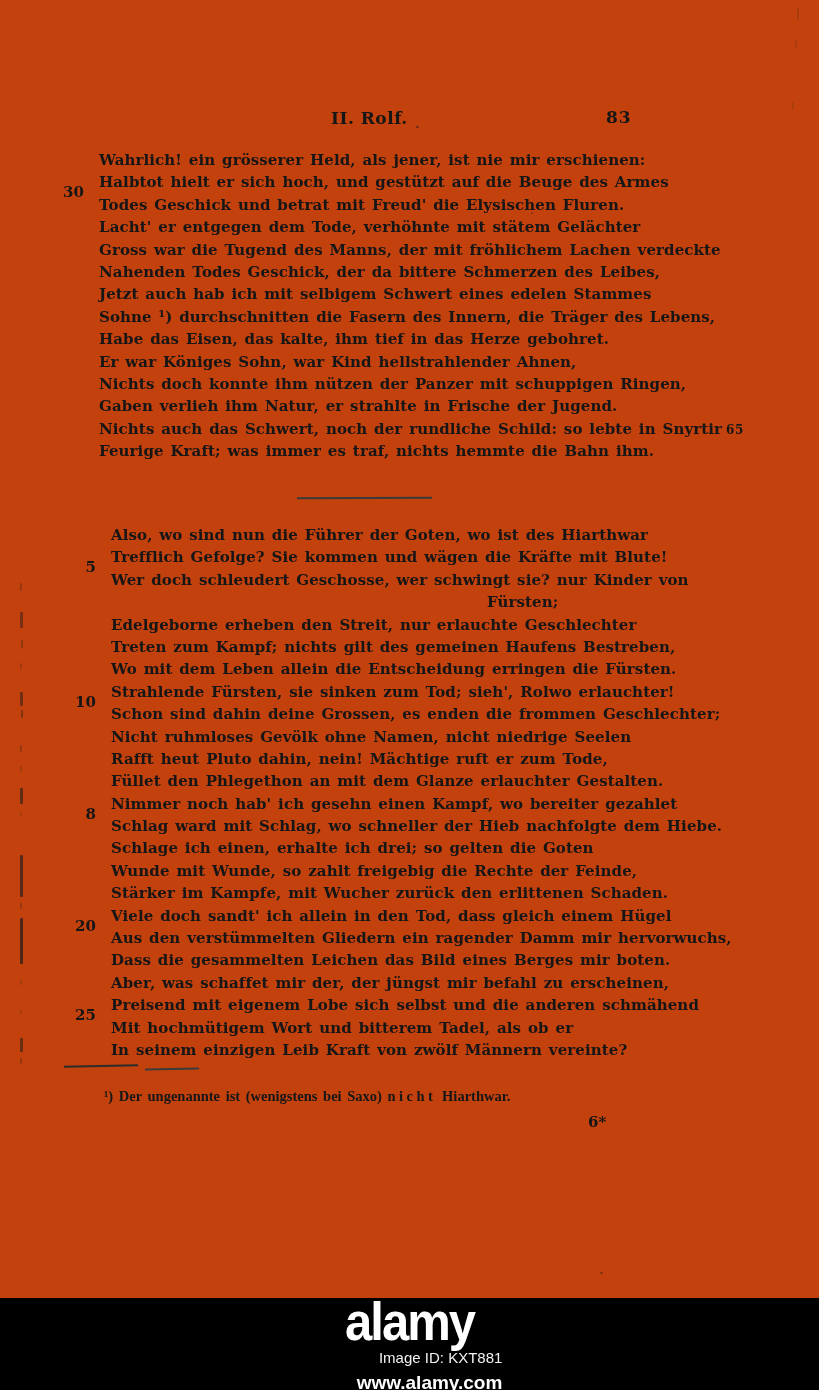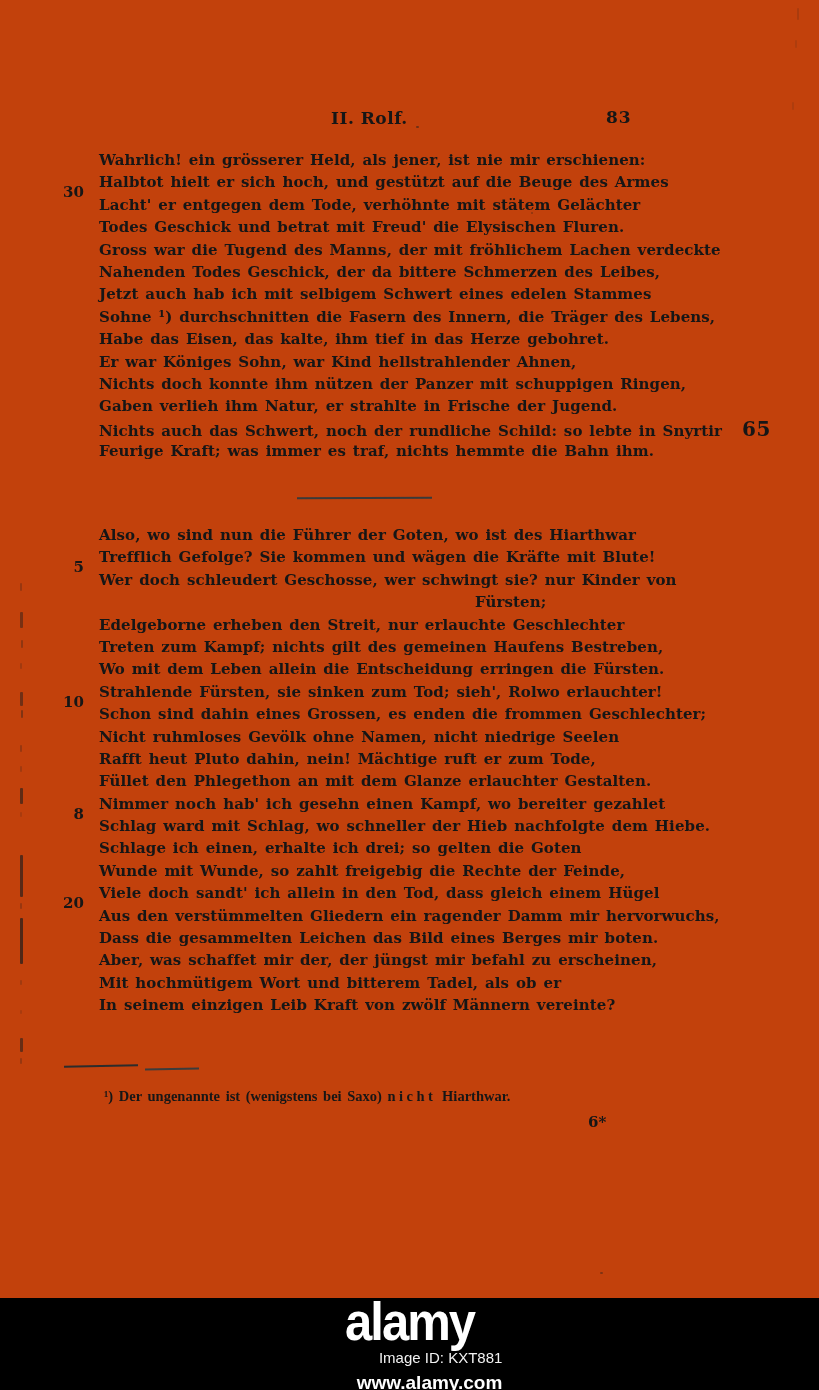--- a/index.html
+++ b/index.html
@@ -18,32 +18,32 @@
     white-space:nowrap;
   }
   .page-number {
     position:absolute; top:107px; left:606px;
     font-size:17px; font-weight:bold; letter-spacing:1px;
   }
 
   
   .stanza { position:absolute; left:0; width:711px; }
   #stanza1 { top:149px; }
-  #stanza2 { top:524px; }
+  #stanza2 { top:524px;padding-left:12px; }
   .line {
     position:relative; height:22.4px; line-height:22.4px;
     padding-left:99px; white-space:nowrap;
     font-size:15px; font-weight:bold; word-spacing:1.5px; letter-spacing:0.1px;
   }
   .line.indented { padding-left:475px; }
   .lnum {
     position:absolute; left:56px; top:10px; width:28px;
     text-align:right; font-size:15px; font-weight:bold;
   }
-  .trail { font-size:20px; font-weight:bold; margin-left:20px; letter-spacing:0.5px; }
+  .trail { font-size:12px; font-weight:bold; margin-left:4px; letter-spacing:0.5px; }
 
   
   .stanza-divider {
     position:absolute; top:497px; left:297px; width:135px; height:2px;
     background:#3a3a3a; transform:rotate(-0.3deg);
   }
   .footnote-rule-a {
     position:absolute; top:1065px; left:64px; width:74px; height:2px;
     background:#2c2c2c; transform:rotate(-1deg);
   }
@@ -88,22 +88,22 @@
 <body>
 
 <div class="page">
 
   <div class="header-title">II. Rolf.</div>
   <div class="page-number">83</div>
 
   <div class="stanza" id="stanza1">
       <div class="line"><span class="ltext">Wahrlich! ein grösserer Held, als jener, ist nie mir erschienen:</span></div>
       <div class="line"><span class="lnum">30</span><span class="ltext">Halbtot hielt er sich hoch, und gestützt auf die Beuge des Armes</span></div>
+      <div class="line"><span class="ltext">Todes Geschick und betrat mit Freud' die Elysischen Fluren.</span></div>
       <div class="line"><span class="ltext">Lacht' er entgegen dem Tode, verhöhnte mit stätem Gelächter</span></div>
-      <div class="line"><span class="ltext">Todes Geschick und betrat mit Freud' die Elysischen Fluren.</span></div>
       <div class="line"><span class="ltext">Gross war die Tugend des Manns, der mit fröhlichem Lachen verdeckte</span></div>
       <div class="line"><span class="ltext">Nahenden Todes Geschick, der da bittere Schmerzen des Leibes,</span></div>
       <div class="line"><span class="ltext">Jetzt auch hab ich mit selbigem Schwert eines edelen Stammes</span></div>
       <div class="line"><span class="ltext">Sohne ¹) durchschnitten die Fasern des Innern, die Träger des Lebens,</span></div>
       <div class="line"><span class="ltext">Habe das Eisen, das kalte, ihm tief in das Herze gebohret.</span></div>
       <div class="line"><span class="ltext">Er war Königes Sohn, war Kind hellstrahlender Ahnen,</span></div>
       <div class="line"><span class="ltext">Nichts doch konnte ihm nützen der Panzer mit schuppigen Ringen,</span></div>
       <div class="line"><span class="ltext">Gaben verlieh ihm Natur, er strahlte in Frische der Jugend.</span></div>
       <div class="line"><span class="ltext">Nichts auch das Schwert, noch der rundliche Schild: so lebte in Snyrtir</span><span class="trail">65</span></div>
       <div class="line"><span class="ltext">Feurige Kraft; was immer es traf, nichts hemmte die Bahn ihm.</span></div>
@@ -113,32 +113,34 @@
 
   <div class="stanza" id="stanza2">
       <div class="line"><span class="ltext">Also, wo sind nun die Führer der Goten, wo ist des Hiarthwar</span></div>
       <div class="line"><span class="lnum">5</span><span class="ltext">Trefflich Gefolge? Sie kommen und wägen die Kräfte mit Blute!</span></div>
       <div class="line"><span class="ltext">Wer doch schleudert Geschosse, wer schwingt sie?  nur Kinder von</span></div>
       <div class="line indented"><span class="ltext">Fürsten;</span></div>
       <div class="line"><span class="ltext">Edelgeborne erheben den Streit, nur erlauchte Geschlechter</span></div>
       <div class="line"><span class="ltext">Treten zum Kampf; nichts gilt des gemeinen Haufens Bestreben,</span></div>
       <div class="line"><span class="ltext">Wo mit dem Leben allein die Entscheidung erringen die Fürsten.</span></div>
       <div class="line"><span class="lnum">10</span><span class="ltext">Strahlende Fürsten, sie sinken zum Tod; sieh', Rolwo erlauchter!</span></div>
-      <div class="line"><span class="ltext">Schon sind dahin eines Grossen, es enden die frommen Geschlechter;</span></div>
+      <div class="line"><span class="ltext">Schon sind dahin deine Grossen, es enden die frommen Geschlechter;</span></div>
       <div class="line"><span class="ltext">Nicht ruhmloses Gevölk ohne Namen, nicht niedrige Seelen</span></div>
       <div class="line"><span class="ltext">Rafft heut Pluto dahin, nein! Mächtige ruft er zum Tode,</span></div>
       <div class="line"><span class="ltext">Füllet den Phlegethon an mit dem Glanze erlauchter Gestalten.</span></div>
       <div class="line"><span class="lnum">8</span><span class="ltext">Nimmer noch hab' ich gesehn einen Kampf, wo bereiter gezahlet</span></div>
       <div class="line"><span class="ltext">Schlag ward mit Schlag, wo schneller der Hieb nachfolgte dem Hiebe.</span></div>
       <div class="line"><span class="ltext">Schlage ich einen, erhalte ich drei; so gelten die Goten</span></div>
       <div class="line"><span class="ltext">Wunde mit Wunde, so zahlt freigebig die Rechte der Feinde,</span></div>
+      <div class="line"><span class="ltext">Stärker im Kampfe, mit Wucher zurück den erlittenen Schaden.</span></div>
       <div class="line"><span class="lnum">20</span><span class="ltext">Viele doch sandt' ich allein in den Tod, dass gleich einem Hügel</span></div>
       <div class="line"><span class="ltext">Aus den verstümmelten Gliedern ein ragender Damm mir hervorwuchs,</span></div>
       <div class="line"><span class="ltext">Dass die gesammelten Leichen das Bild eines Berges mir boten.</span></div>
       <div class="line"><span class="ltext">Aber, was schaffet mir der, der jüngst mir befahl zu erscheinen,</span></div>
+      <div class="line"><span class="lnum">25</span><span class="ltext">Preisend mit eigenem Lobe sich selbst und die anderen schmähend</span></div>
       <div class="line"><span class="ltext">Mit hochmütigem Wort und bitterem Tadel, als ob er</span></div>
       <div class="line"><span class="ltext">In seinem einzigen Leib Kraft von zwölf Männern vereinte?</span></div>
     </div>
 
   <div class="footnote-rule-a"></div>
   <div class="footnote-rule-b"></div>
 
   <div class="footnote"><span>¹) </span><span>Der ungenannte ist (wenigstens bei Saxo) </span><span class="gesperrt">nicht</span><span> Hiarthwar.</span></div>
 
   <div class="signature">6*</div>

